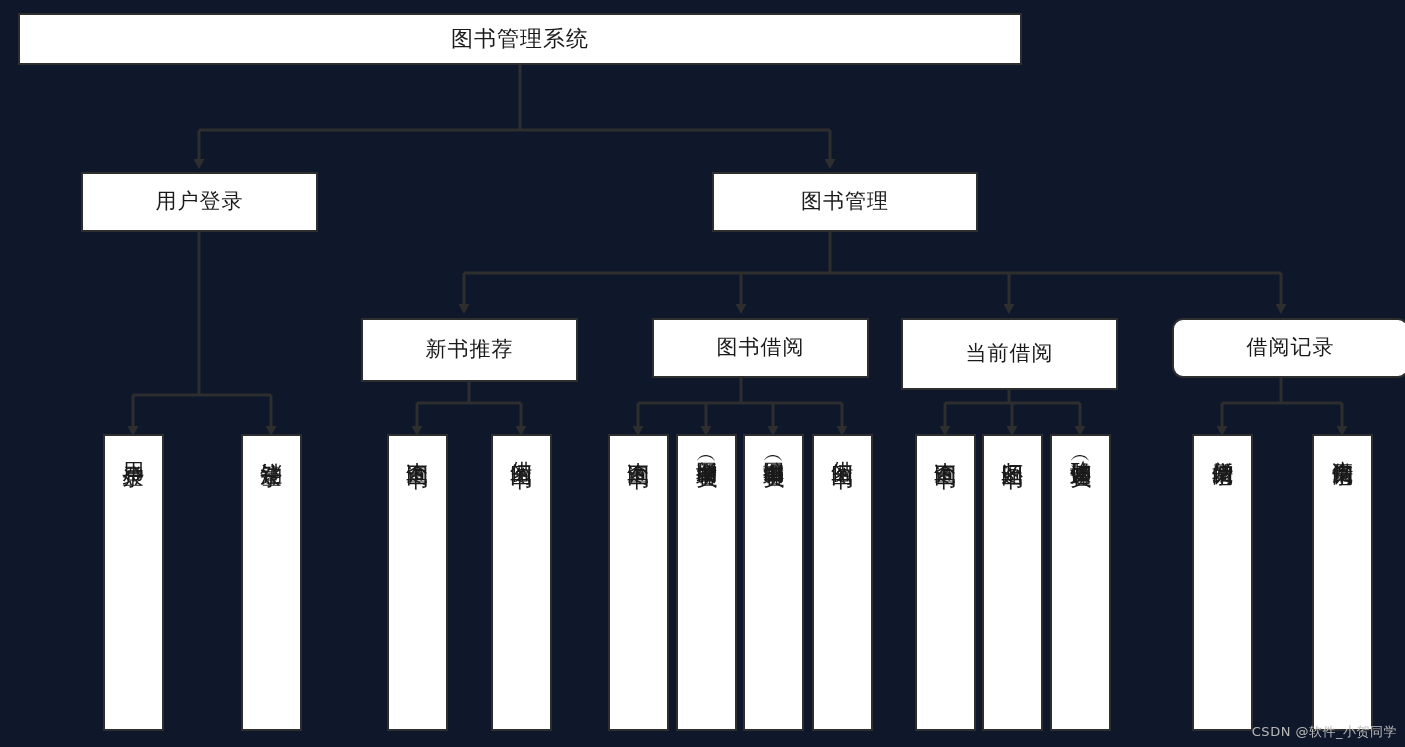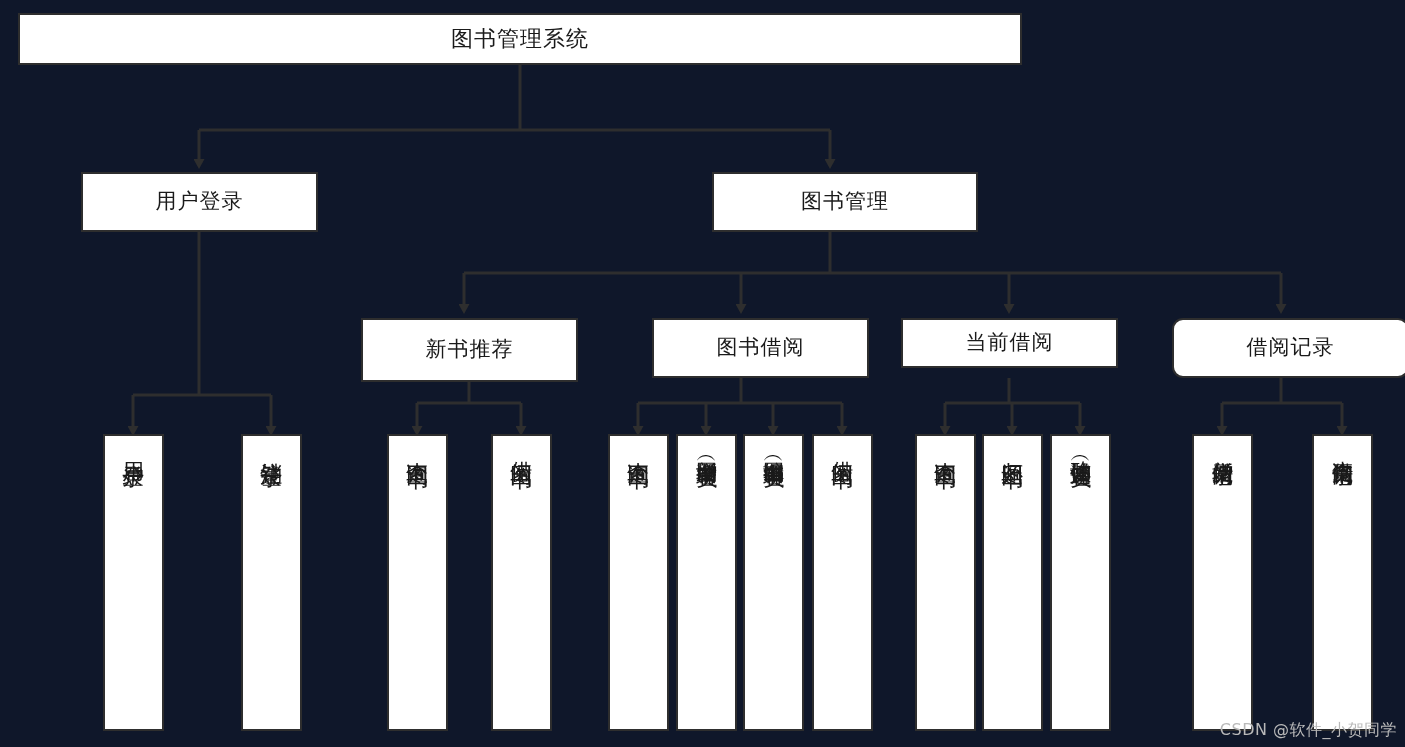--- a/index.html
+++ b/index.html
@@ -61,21 +61,21 @@
     white-space: nowrap;
   }
   .node.v.tall .label {
     font-size: 21px;
     letter-spacing: 1px;
   }
   .watermark {
     position: absolute;
     right: 8px;
     bottom: 6px;
-    font-size: 16px;
+    font-size: 13px;
     color: #b9b9b9;
     letter-spacing: 0.5px;
     white-space: nowrap;
   }
 </style>
 </head>
 <body>
 
 <div id="canvas">
 
@@ -139,21 +139,21 @@
   <div class="node h" style="left:712px; top:172px; width:266px; height:60px;">
     <span class="label">图书管理</span>
   </div>
 
   <div class="node h" style="left:361px; top:318px; width:217px; height:64px;">
     <span class="label">新书推荐</span>
   </div>
   <div class="node h" style="left:633px; top:318px; width:217px; height:60px;margin-left:19px;">
     <span class="label">图书借阅</span>
   </div>
-  <div class="node h" style="left:901px; top:318px; width:217px; height:50px;">
+  <div class="node h" style="left:901px; top:318px; width:217px; height:72px;">
     <span class="label">当前借阅</span>
   </div>
   <div class="node h" style="left:1172px; top:318px; width:237px; height:60px;border-radius:11px;">
     <span class="label">借阅记录</span>
   </div>
 
   <div class="node v" style="left:103px; top:434px; width:61px; height:297px;">
     <span class="label">用户登录</span>
   </div>
   <div class="node v" style="left:241px; top:434px; width:61px; height:297px;">

